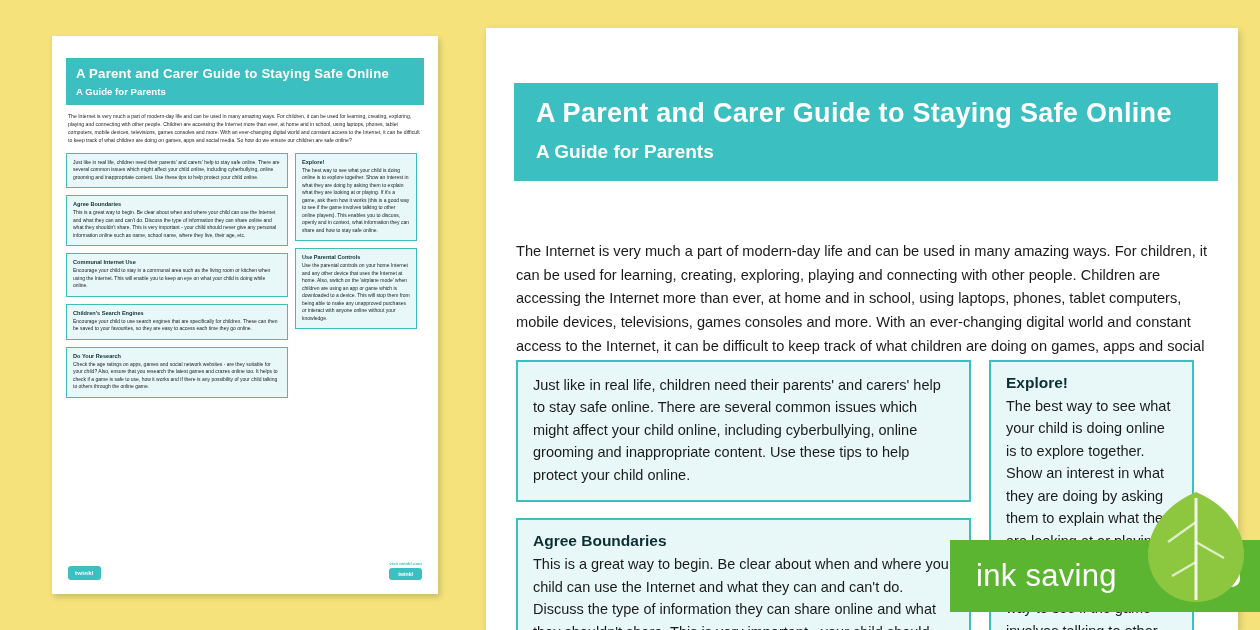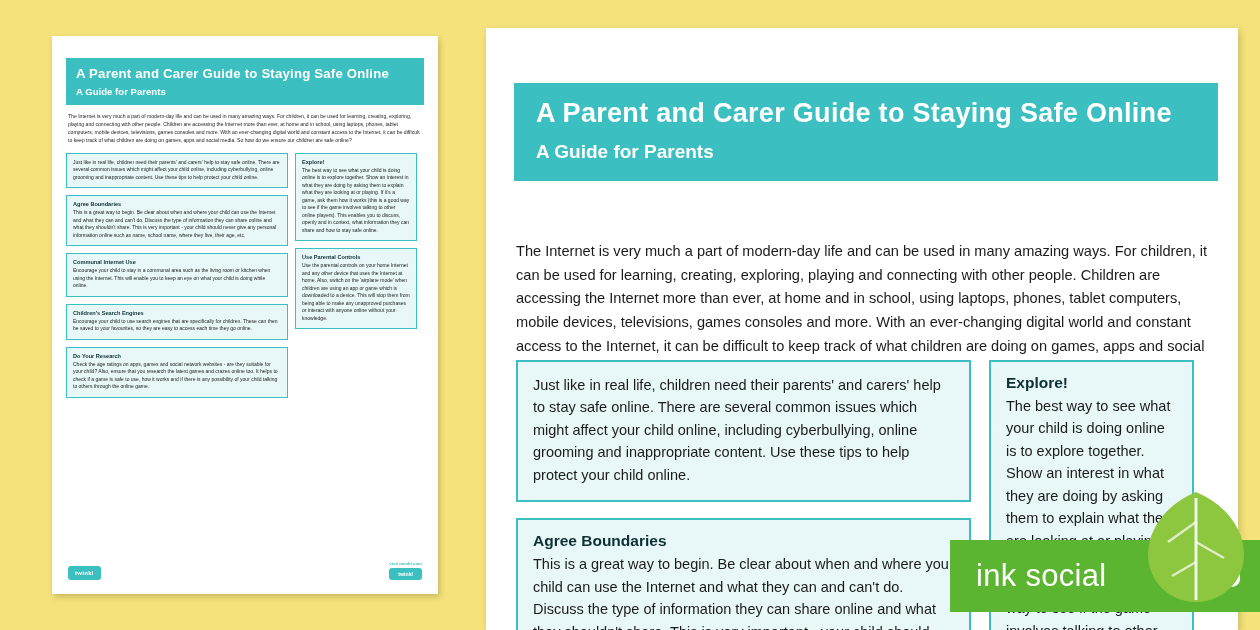--- a/index.html
+++ b/index.html
@@ -319,21 +319,21 @@
         <h4>Explore!</h4>
         <p>The best way to see what your child is doing online is to explore together. Show an interest in what they are doing by asking them to explain what they are looking at or playing. If it's a game, ask them how it works (this is a good way to see if the game involves talking to other online players). This enables you to discuss, openly and in context, what information they can share and how to stay safe online.</p>
       </div>
     </div>
   </div>
 
 </div>
 
 <div class="eco-badge">
   <div class="eco-bar">
-    <span class="eco-ink">ink social</span>
+    <span class="eco-ink">ink saving</span>
     <span class="eco-word">Eco</span>
   </div>
   <svg class="eco-leaf" viewBox="0 0 112 118">
     <path d="M56 4 C86 16 104 42 104 66 C104 94 82 114 56 114 C30 114 8 94 8 66 C8 42 26 16 56 4 Z" fill="#8dc63f"></path>
     <path d="M56 10 L56 112" stroke="#ffffff" stroke-width="3" fill="none" opacity="0.85"></path>
     <path d="M56 34 L28 54 M56 54 L84 70 M56 74 L32 88" stroke="#ffffff" stroke-width="2.5" fill="none" opacity="0.7"></path>
   </svg>
 </div>
 
 </body></html>

